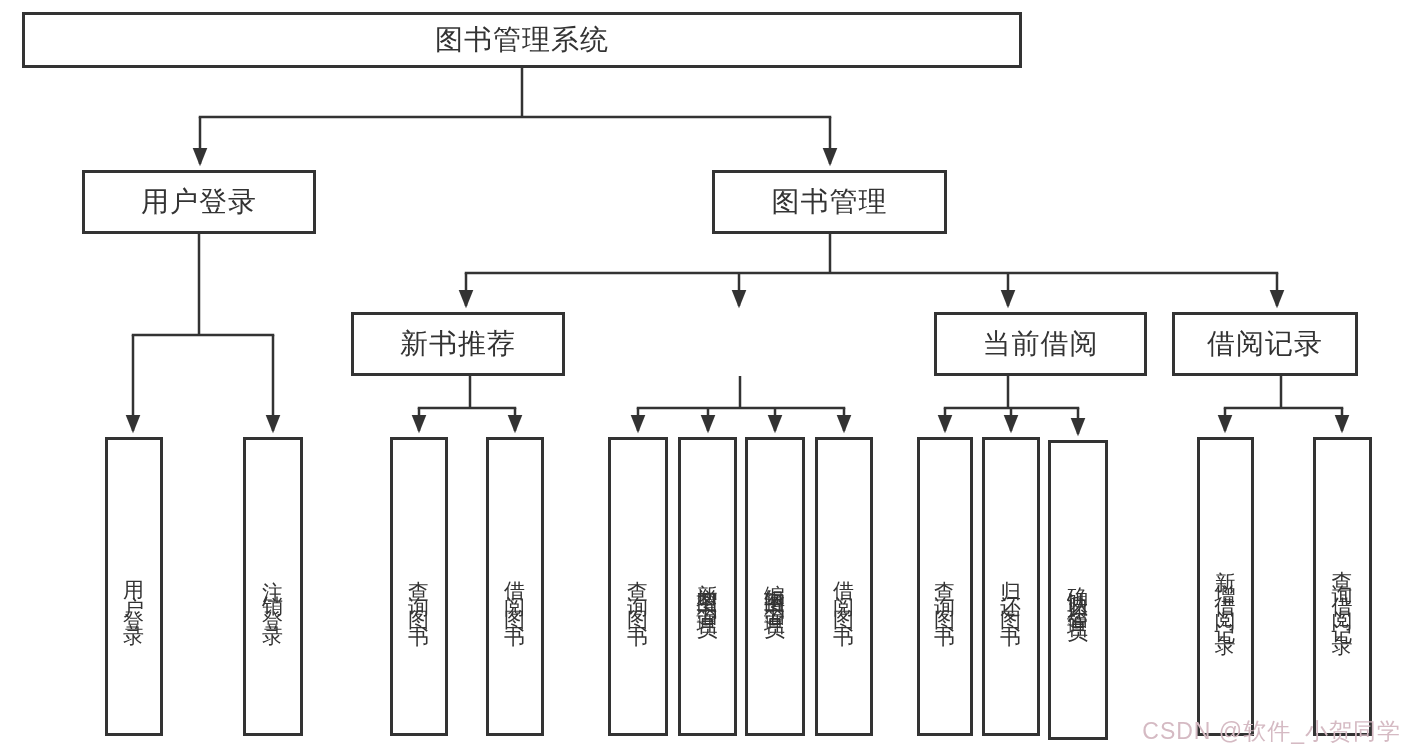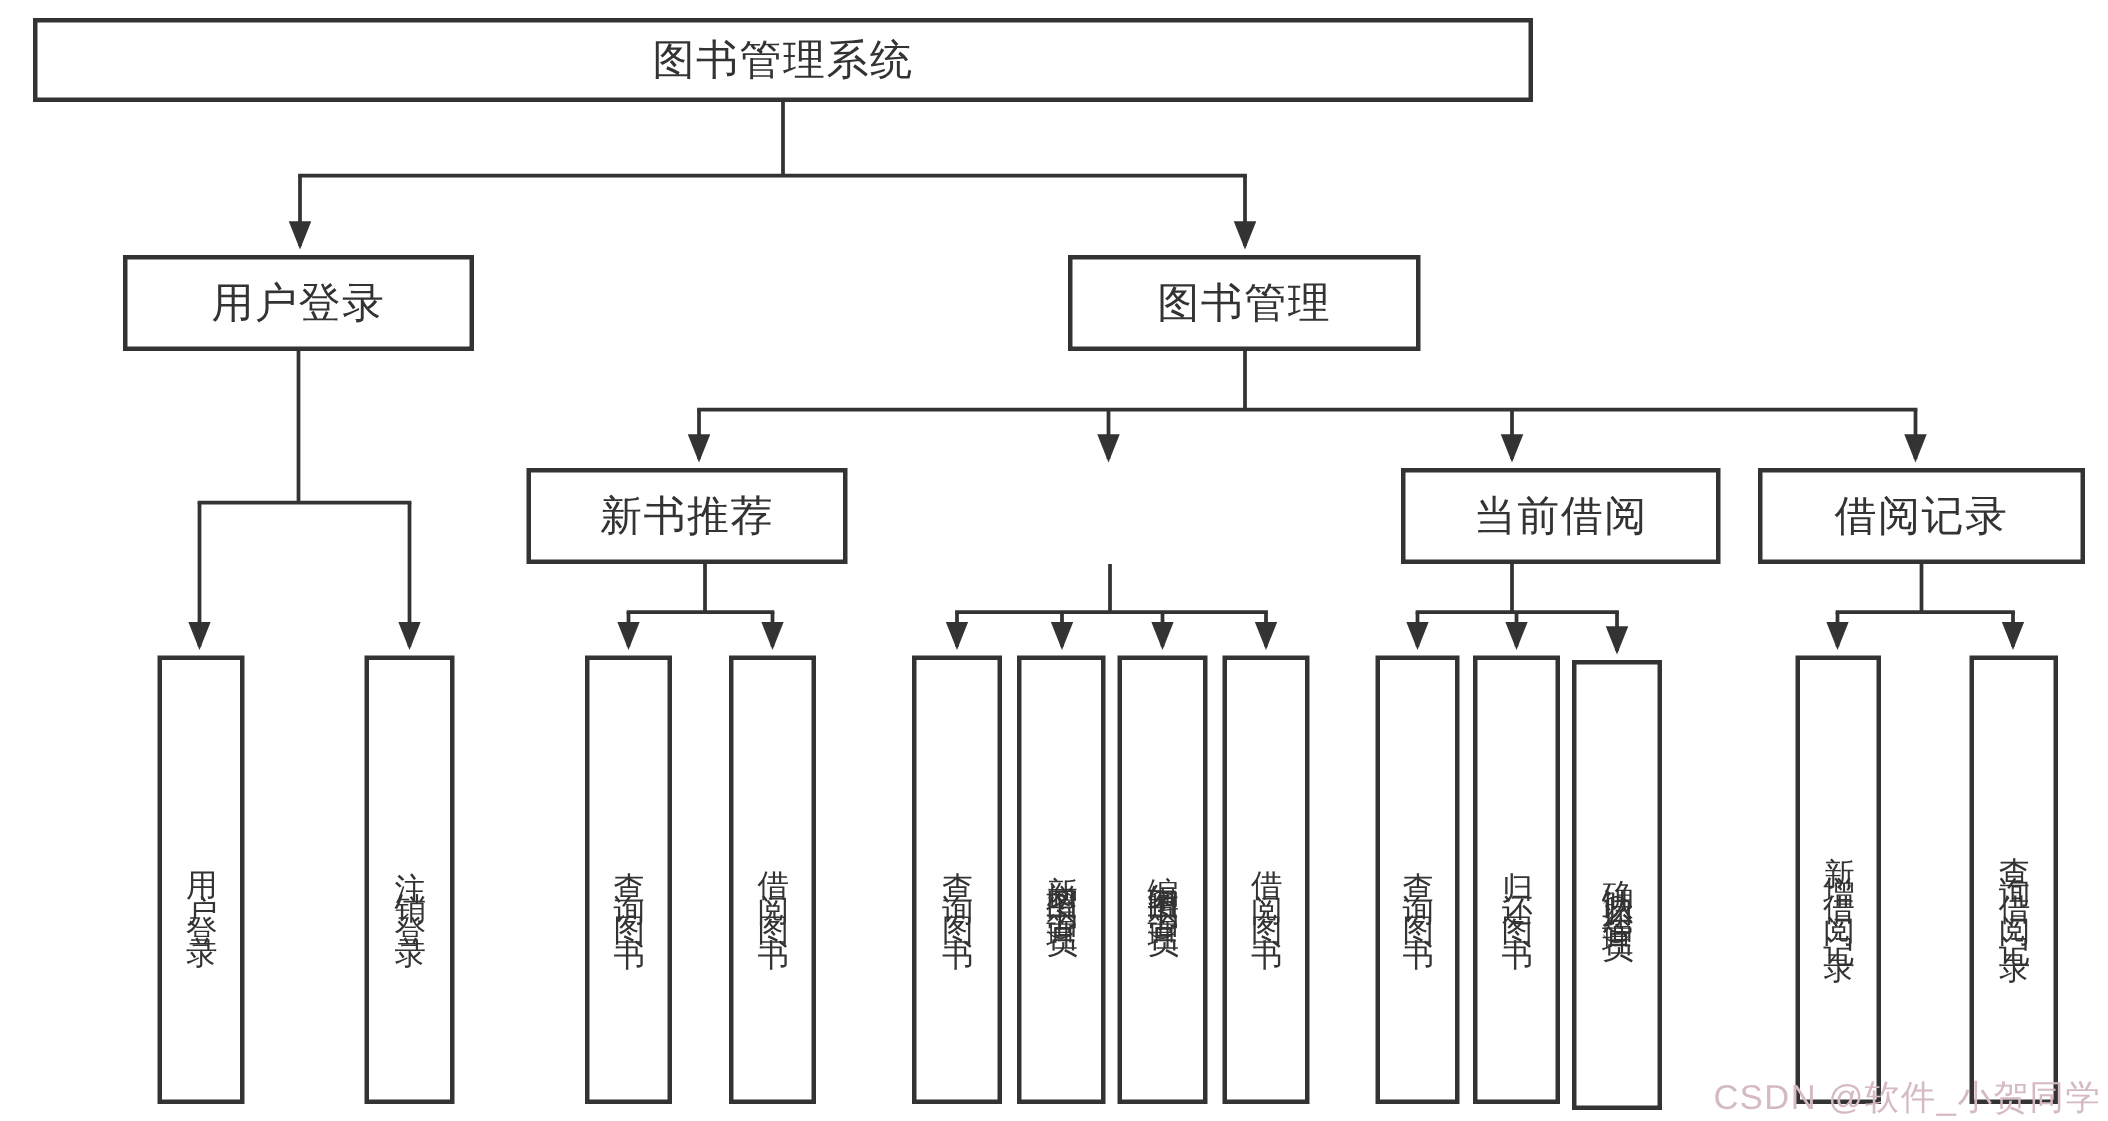--- a/index.html
+++ b/index.html
@@ -115,21 +115,21 @@
     </g>
   </svg>
 
   <div class="node h-node" style="left:22px; top:12px; width:1000px; height:56px;">图书管理系统</div>
 
   <div class="node h-node" style="left:82px; top:170px; width:234px; height:64px;">用户登录</div>
   <div class="node h-node" style="left:712px; top:170px; width:235px; height:64px;">图书管理</div>
 
   <div class="node h-node" style="left:351px; top:312px; width:214px; height:64px;">新书推荐</div>
   <div class="node h-node" style="left:902px; top:312px; width:213px; height:64px;margin-left:32px;">当前借阅</div>
-  <div class="node h-node" style="left:1172px; top:312px; width:218px; height:64px;">借阅记录</div>
+  <div class="node h-node" style="left:1172px; top:312px; width:186px; height:64px;">借阅记录</div>
 
   <div class="node v-node v-short" style="left:105px; top:437px; width:58px; height:299px;">用户登录</div>
   <div class="node v-node v-short" style="left:243px; top:437px; width:60px; height:299px;">注销登录</div>
 
   <div class="node v-node v-short" style="left:390px; top:437px; width:58px; height:299px;">查询图书</div>
   <div class="node v-node v-short" style="left:486px; top:437px; width:58px; height:299px;">借阅图书</div>
 
   <div class="node v-node v-short" style="left:608px; top:437px; width:60px; height:299px;">查询图书</div>
   <div class="node v-node v-long" style="left:678px; top:437px; width:59px; height:299px;">新增图书（管理员）</div>
   <div class="node v-node v-long" style="left:745px; top:437px; width:60px; height:299px;">编辑图书（管理员）</div>

